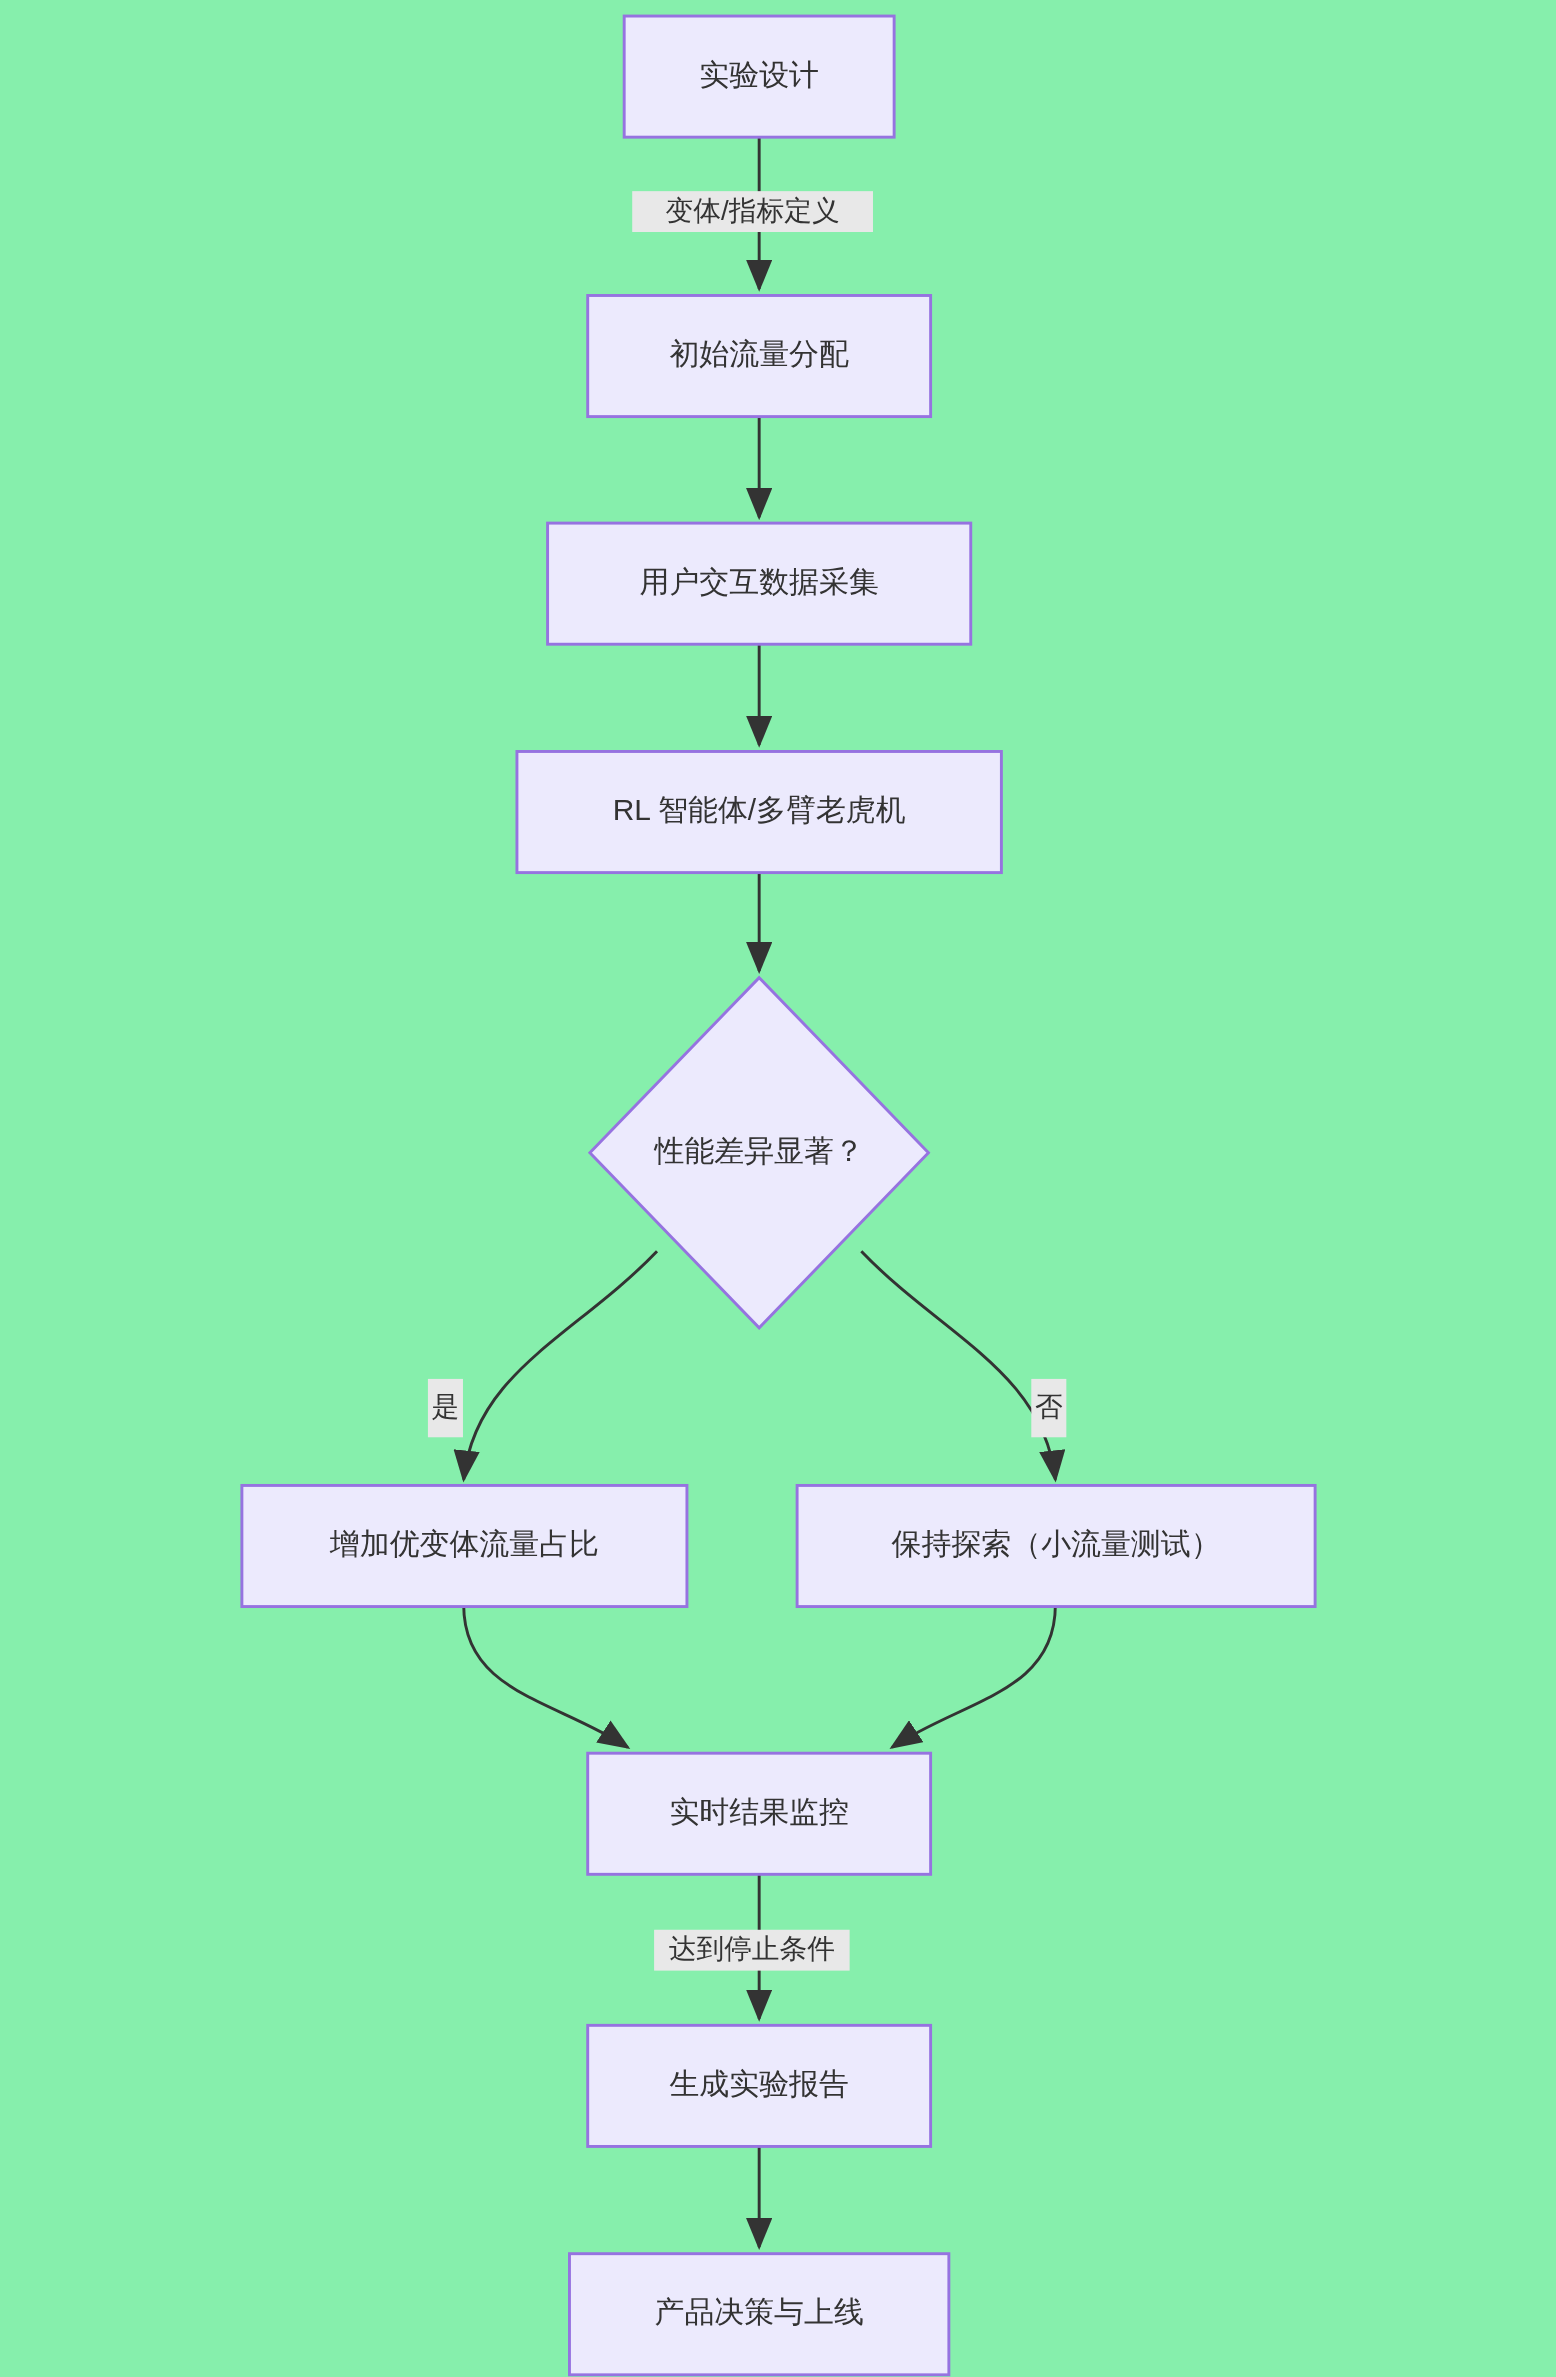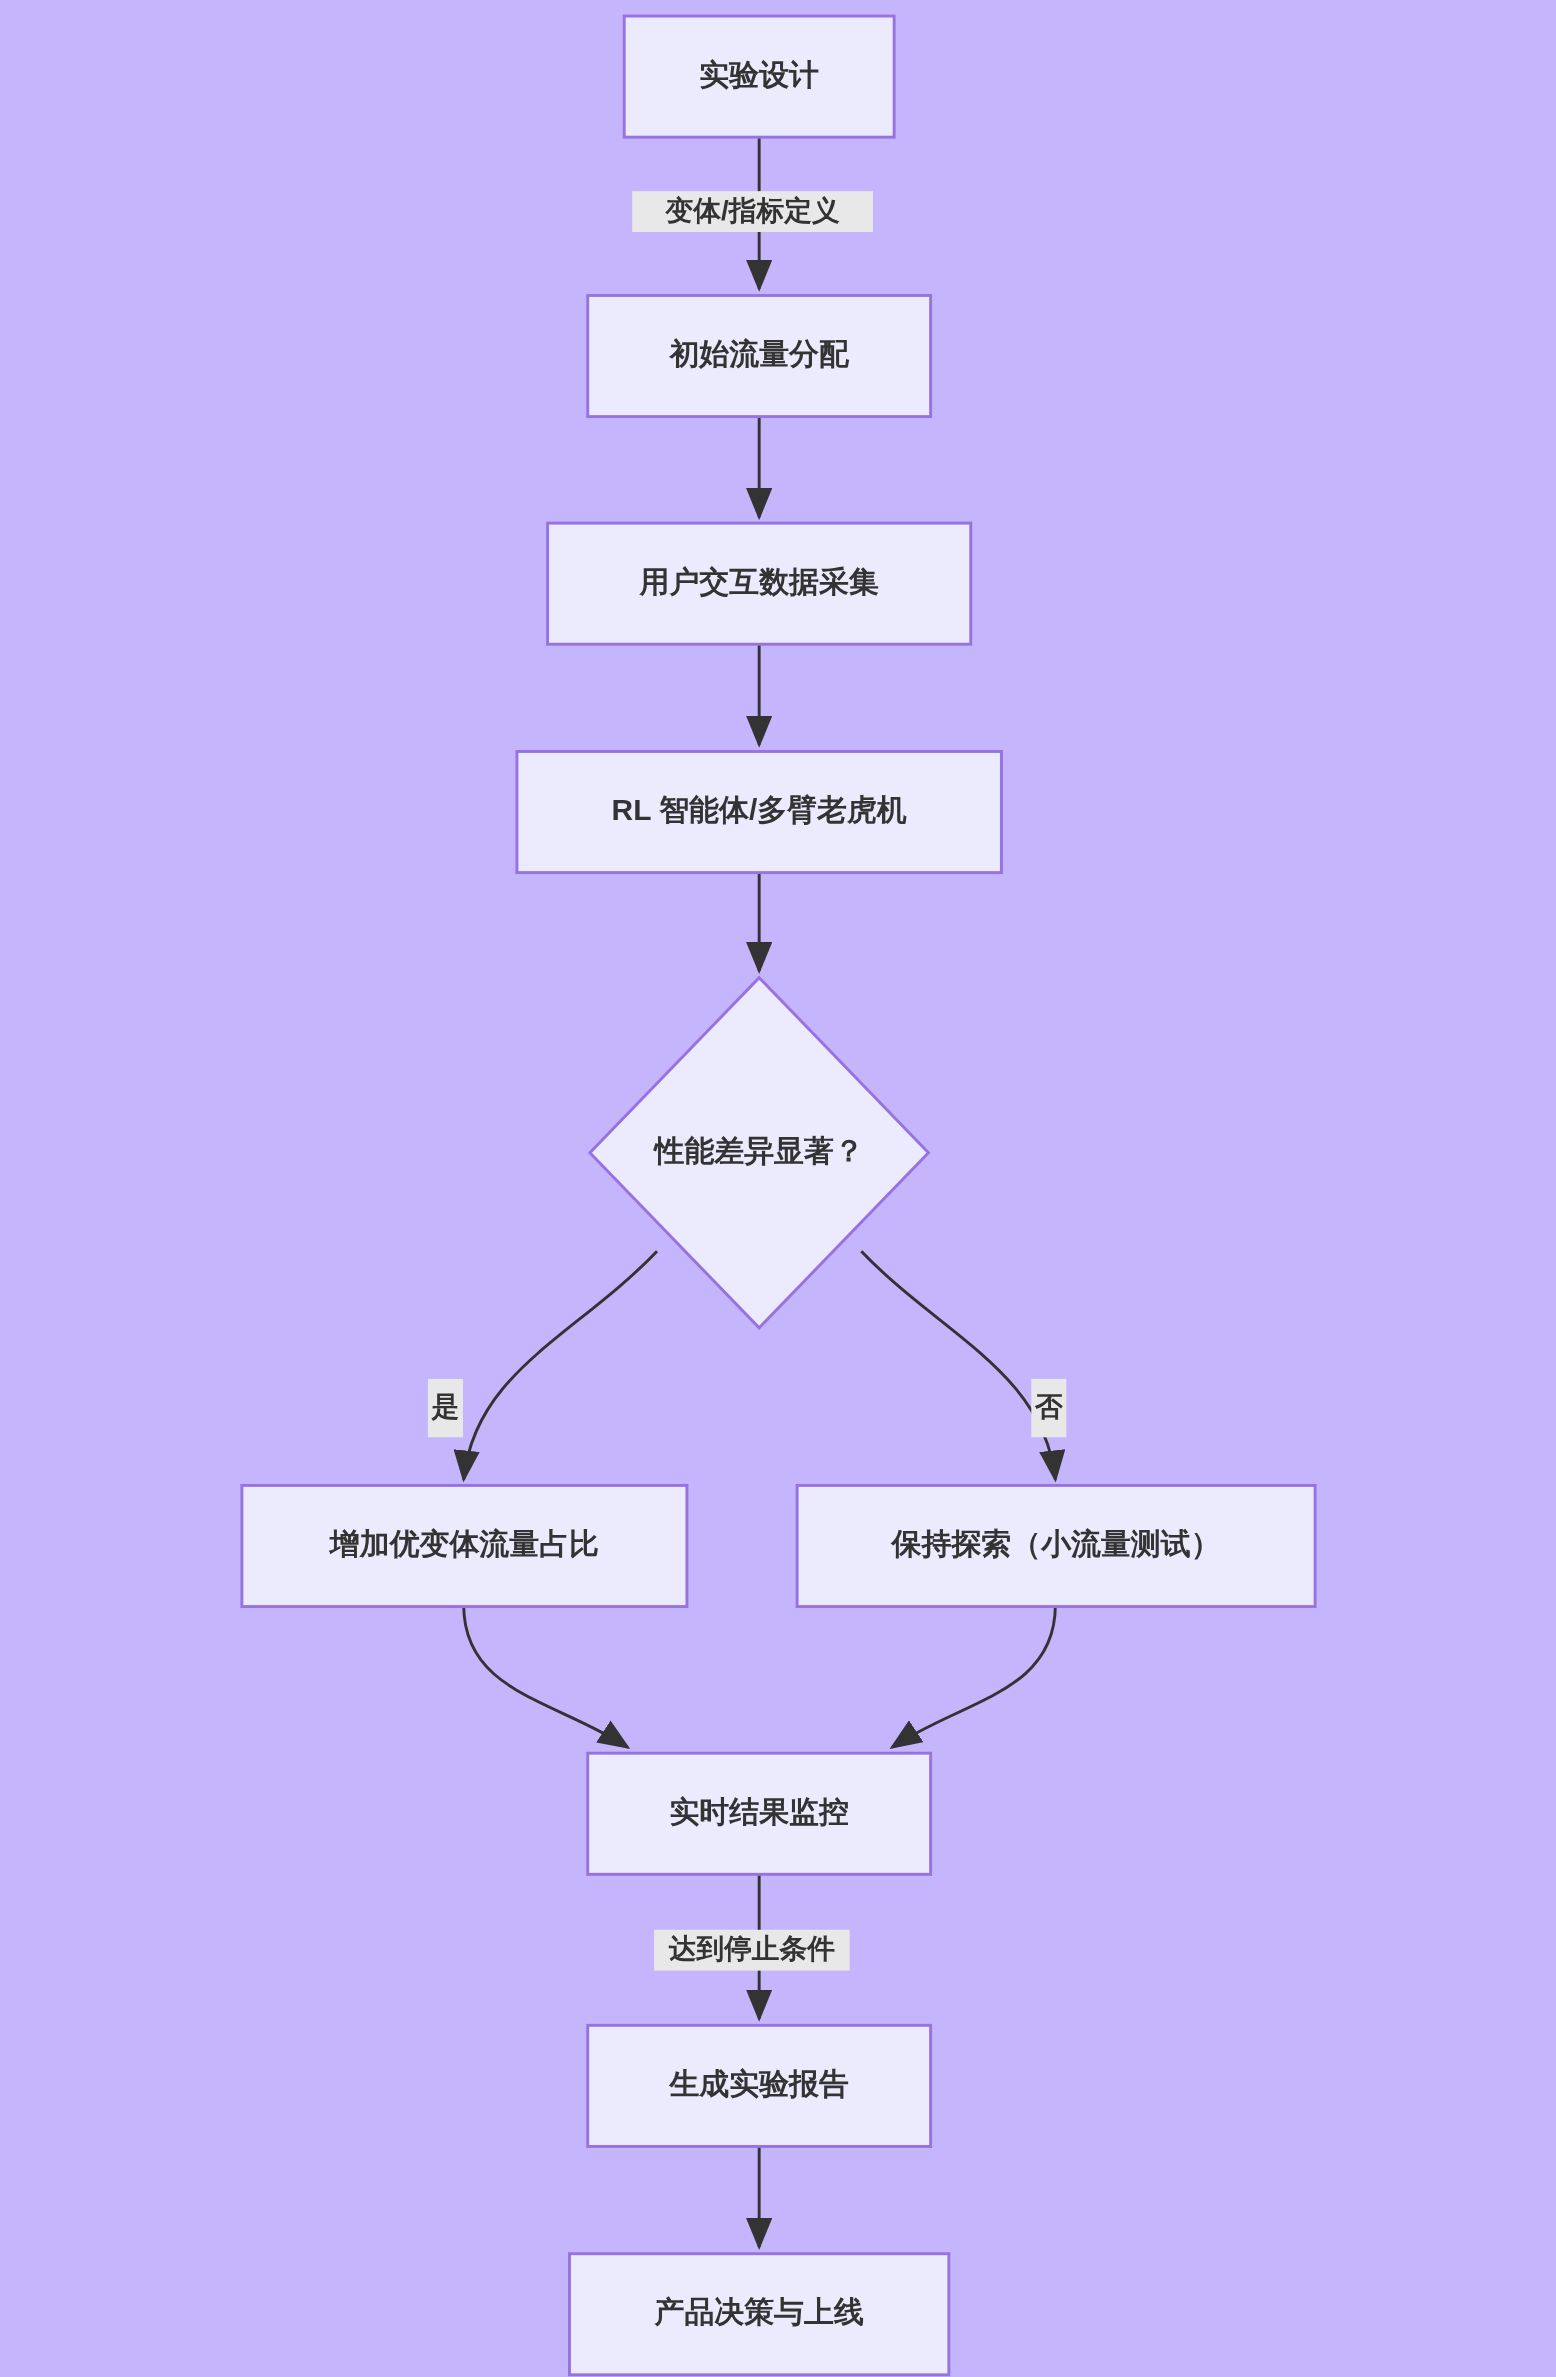--- a/index.html
+++ b/index.html
@@ -8,23 +8,22 @@
     padding: 0;
     background: #ffffff;
   }
   body {
     font-family: "Liberation Sans", "DejaVu Sans", sans-serif;
   }
   #flow-root {
     position: relative;
     width: 1557px;
     height: 2377px;
-    background: #c4b5fd;
+    background: #86efac;
     overflow: hidden;
-    font-weight: bold;
   }
   #flow-svg {
     position: absolute;
     inset: 0;
     width: 1557px;
     height: 2377px;
     display: block;
   }
   .node-shape {
     fill: #ECEAFD;

